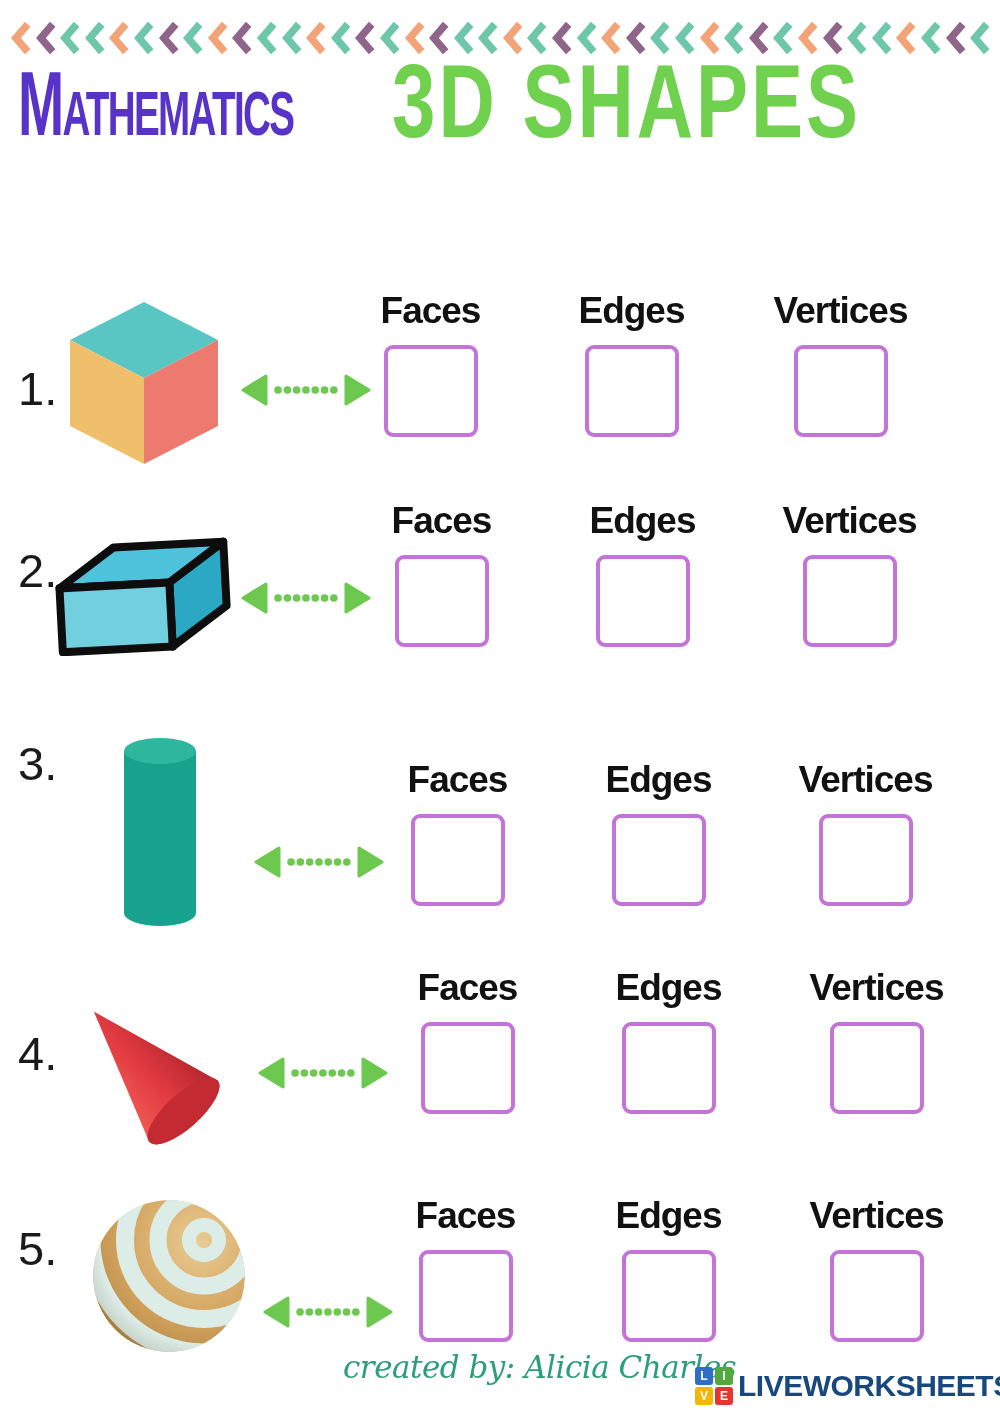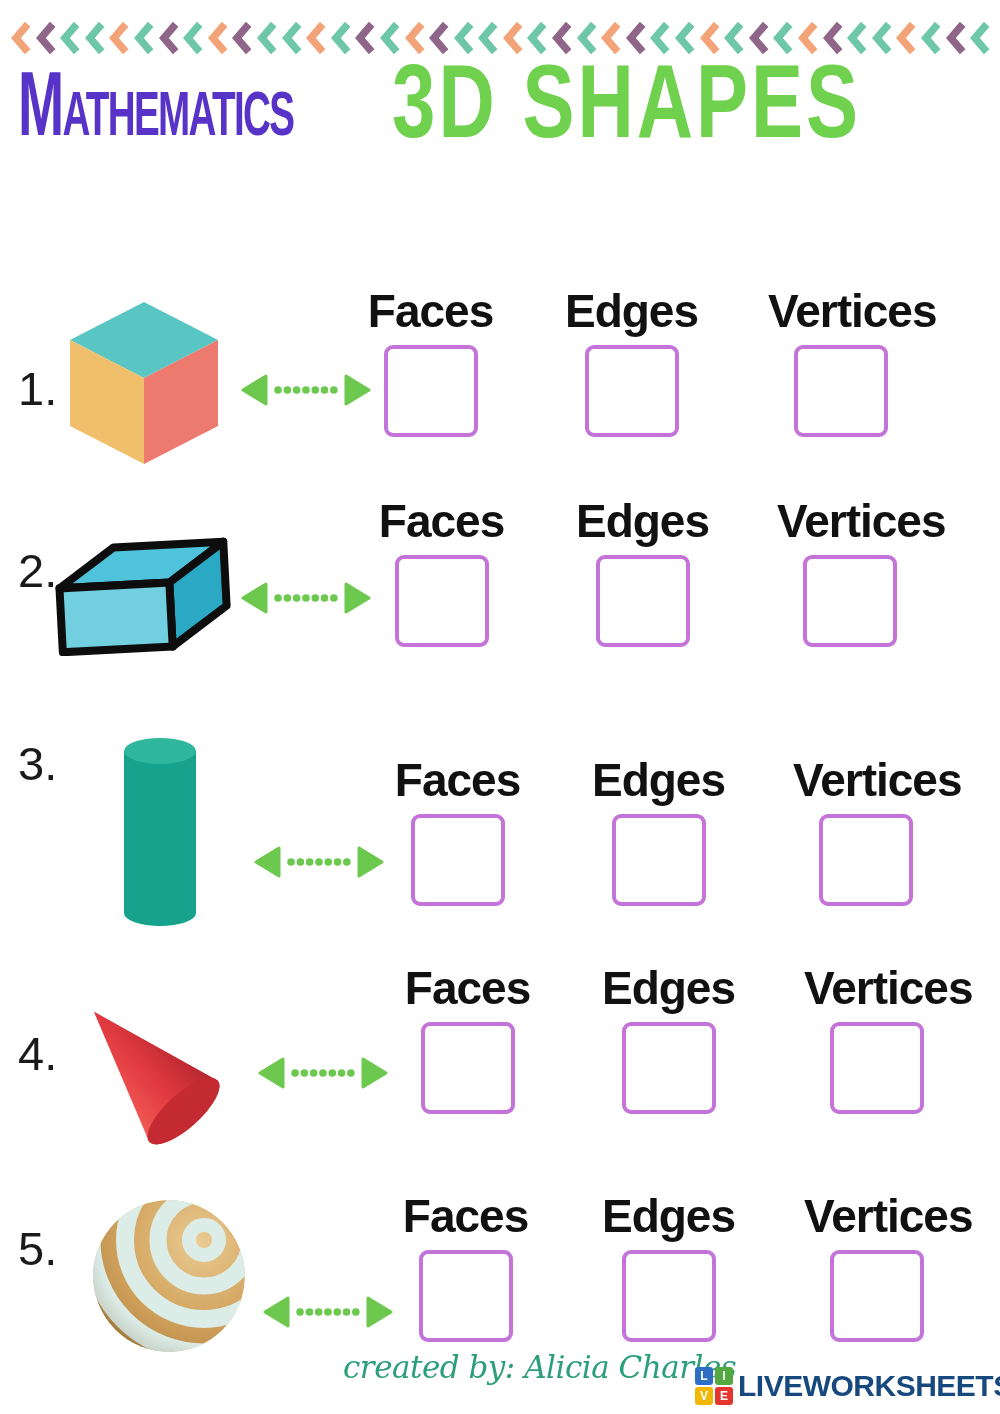--- a/index.html
+++ b/index.html
@@ -15,21 +15,21 @@
               transform-origin:0 0;white-space:nowrap;}
   .title-3d{position:absolute;left:392px;top:50px;font-size:78px;font-weight:bold;color:#6FD14E;
             letter-spacing:3px;line-height:1;transform:scaleY(1.32);transform-origin:0 0;white-space:nowrap;}
   .subtitle{position:absolute;left:20px;top:156px;font-size:34px;font-weight:bold;color:#C678E8;
             letter-spacing:0.2px;white-space:nowrap;}
   
   .row-num{position:absolute;font-size:47px;color:#1a1a1a;line-height:1.1;}
   .shape{position:absolute;}
   .arrow{position:absolute;width:132px;height:32px;}
   .col{position:absolute;width:145px;text-align:center;}
-  .col-label{font-size:46px;font-weight:bold;color:#111;letter-spacing:-1px;line-height:40px;white-space:nowrap;}
+  .col-label{font-size:37px;font-weight:bold;color:#111;letter-spacing:-1px;line-height:40px;white-space:nowrap;}
   .answer-box{display:block;margin:14px auto 0;width:86px;height:84px;border:4px solid #C473D8;
               border-radius:9px;background:#fff;font-size:40px;text-align:center;color:#333;
               outline:none;padding:0;font-family:"Liberation Sans",sans-serif;}
   
   .credit{position:absolute;left:343px;top:1349px;font-family:"DejaVu Serif",serif;font-style:italic;
           font-size:31px;color:#2D9E7C;letter-spacing:-0.5px;white-space:nowrap;}
   .logo{position:absolute;left:695px;top:1367px;display:flex;align-items:center;gap:5px;
         text-decoration:none;cursor:pointer;}
   .logo-grid{display:grid;grid-template-columns:18px 18px;grid-template-rows:18px 18px;gap:2px;}
   .logo-sq{border-radius:3px;color:#fff;font-size:12px;font-weight:bold;display:flex;

